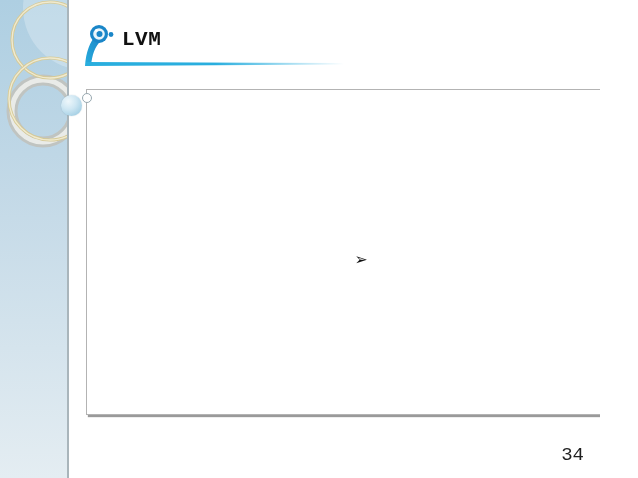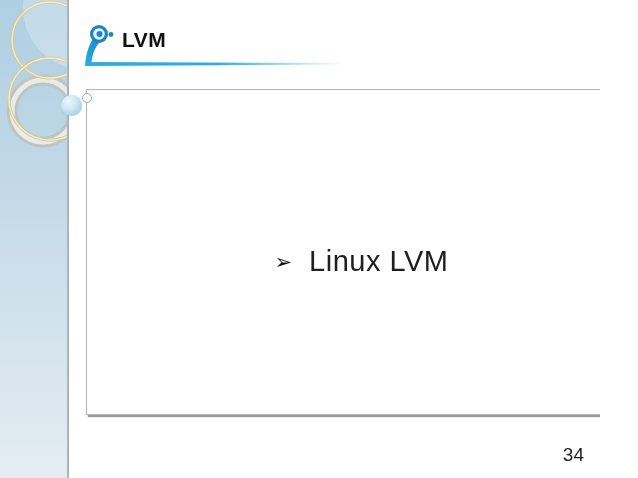--- a/index.html
+++ b/index.html
@@ -1,19 +1,19 @@
 <!DOCTYPE html>
 <html style="--accent_blue: #29aede; --icon_blue: #1a86c8; --icon_blue_light: #e8f5fb; --sidebar_top: #aecfe2; --sidebar_mid: #c3d9e7; --sidebar_bottom: #e4edf2; --cream_ring: #ddd3a2; --cream_ring_light: #f0ead0; --gray_ring: #c5c8c4; --gray_ring_light: #eaece9; --box_border: #b3b3b3; --text_dark: #1f1f1f;"><head>
 <meta charset="utf-8">
 <style>
   html,body { margin:0; padding:0; background:#fff; }
   .slide {
     position:relative; width:600px; height:478px;
     background:#fff; overflow:hidden;
-    font-family:Liberation Sans, sans-serif;
+    font-family:Liberation Mono, monospace;
   }
 
   
   .sidebar {
     position:absolute; left:0; top:0; width:67px; height:478px;
     background:linear-gradient(180deg, var(--sidebar_top) 0%, var(--sidebar_mid) 40%, var(--sidebar_bottom) 100%);
     border-right:2px solid #a9b5bb;
     overflow:hidden;
   }
   .sidebar svg { position:absolute; left:0; top:0; }
@@ -97,21 +97,20 @@
     <circle cx="12.5" cy="9.5" r="1.4" fill="#ffffff"></circle>
     <circle cx="27" cy="13.5" r="2.4" fill="#1a86c8"></circle>
   </svg>
 
   <h1 class="page-title">LVM</h1>
   <div class="title-underline"></div>
 
   <div class="content-box">
     <div class="bullet-row">
       <span class="bullet-marker">➢</span>
-      <span class="bullet-text">Linux LVM</span>
     </div>
   </div>
 
   <div class="corner-circle"></div>
 
   <div class="page-number">34</div>
 
 </div>
 
 </body></html>

